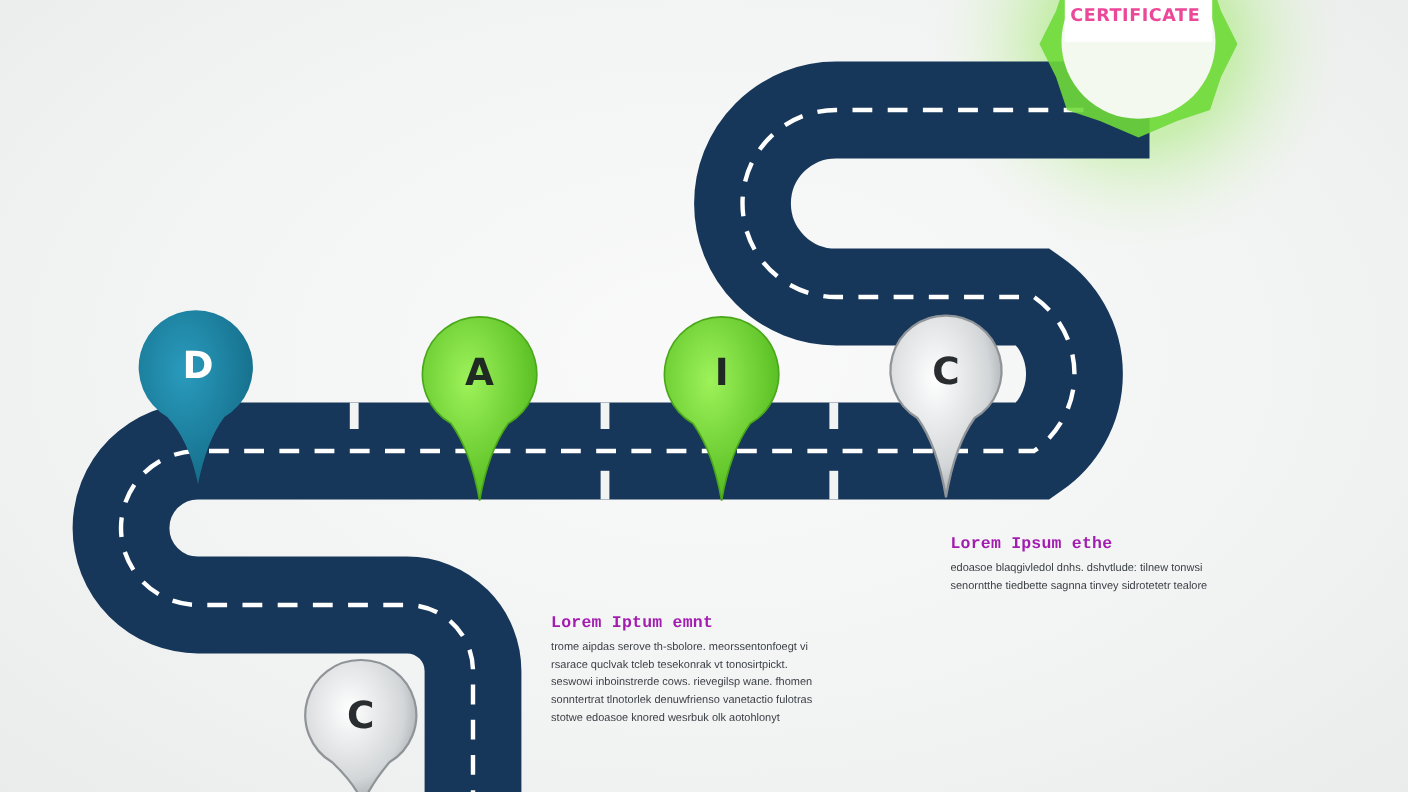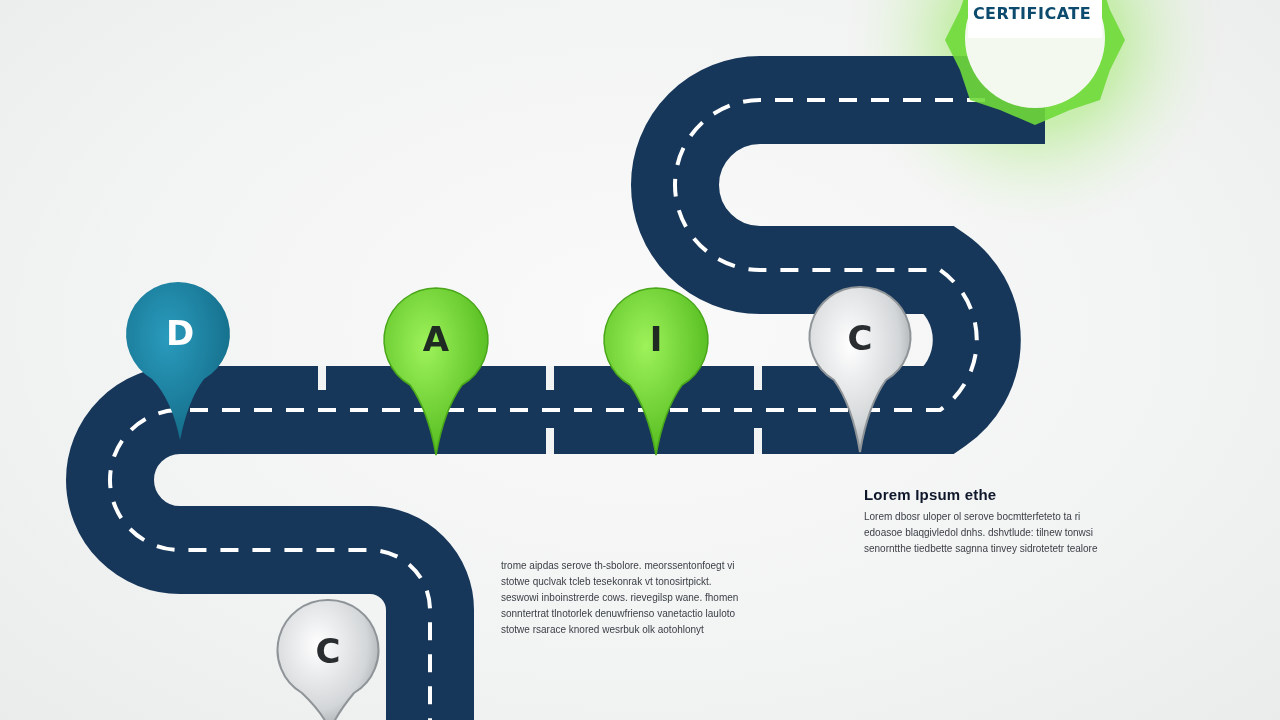--- a/index.html
+++ b/index.html
@@ -8,25 +8,25 @@
     background: radial-gradient(ellipse at 50% 45%, #fafafa 0%, #f2f3f3 60%, #eaebeb 100%);
     font-family: "Liberation Sans", sans-serif;
   }
   #stage { position:absolute; left:0; top:0; width:1280px; height:720px; }
   .pin { position:absolute; }
   .pin-letter {
     position:absolute; left:0; top:0; width:100%; text-align:center;
     font-family: "DejaVu Sans", sans-serif; font-weight:bold; font-size:34px;
   }
   .text-block { position:absolute; color:#2a2e33; }
-  .text-title { font-family:Liberation Sans, sans-serif; font-weight:bold; font-size:15px; color:#0f172a; margin-bottom:6px; letter-spacing:0.2px; }
+  .text-title { font-family:Liberation Mono, monospace; font-weight:bold; font-size:15px; color:#a21caf; margin-bottom:6px; letter-spacing:0.2px; }
   .text-line { font-size:10px; line-height:16px; color:#3a3f45; white-space:nowrap; }
   .cert-label {
     position:absolute; left:968px; top:4px; width:128px; text-align:center;
-    font-family:"DejaVu Sans", sans-serif; font-weight:bold; font-size:16px; color:#0c4a6e; letter-spacing:0.5px;
+    font-family:"DejaVu Sans", sans-serif; font-weight:bold; font-size:16px; color:#ec4899; letter-spacing:0.5px;
   }
 </style>
 </head>
 <body>
 
 <div id="stage">
 
   <svg width="1280" height="720" style="position:absolute;left:0;top:0">
     <defs>
       <radialGradient id="glow" cx="50%" cy="50%" r="50%">
@@ -112,25 +112,25 @@
   </div>
   <div class="pin" style="left:810px;top:318px;width:100px;height:50px">
     <div class="pin-letter" style="color:#2a2d30">C</div>
   </div>
   <div class="pin" style="left:278px;top:631px;width:100px;height:50px">
     <div class="pin-letter" style="color:#2a2d30">C</div>
   </div>
 
   <div class="text-block" style="left:864px;top:486px">
     <div class="text-title">Lorem Ipsum ethe</div>
-    <div class="text-line">Lorem dbosr uloper ol serove bocmtterfeteto ta ri</div>
     <div class="text-line">edoasoe blaqgivledol dnhs. dshvtlude: tilnew tonwsi</div>
     <div class="text-line">senorntthe tiedbette sagnna tinvey sidrotetetr tealore</div>
   </div>
 
   <div class="text-block" style="left:501px;top:558px">
+    <div class="text-title">Lorem Iptum emnt</div>
     <div class="text-line">trome aipdas serove th-sbolore. meorssentonfoegt vi</div>
-    <div class="text-line">stotwe quclvak tcleb tesekonrak vt tonosirtpickt.</div>
+    <div class="text-line">rsarace quclvak tcleb tesekonrak vt tonosirtpickt.</div>
     <div class="text-line">seswowi inboinstrerde cows. rievegilsp wane. fhomen</div>
-    <div class="text-line">sonntertrat tlnotorlek denuwfrienso vanetactio lauloto</div>
-    <div class="text-line">stotwe rsarace knored wesrbuk olk aotohlonyt</div>
+    <div class="text-line">sonntertrat tlnotorlek denuwfrienso vanetactio fulotras</div>
+    <div class="text-line">stotwe edoasoe knored wesrbuk olk aotohlonyt</div>
   </div>
 </div>
 
 </body></html>

